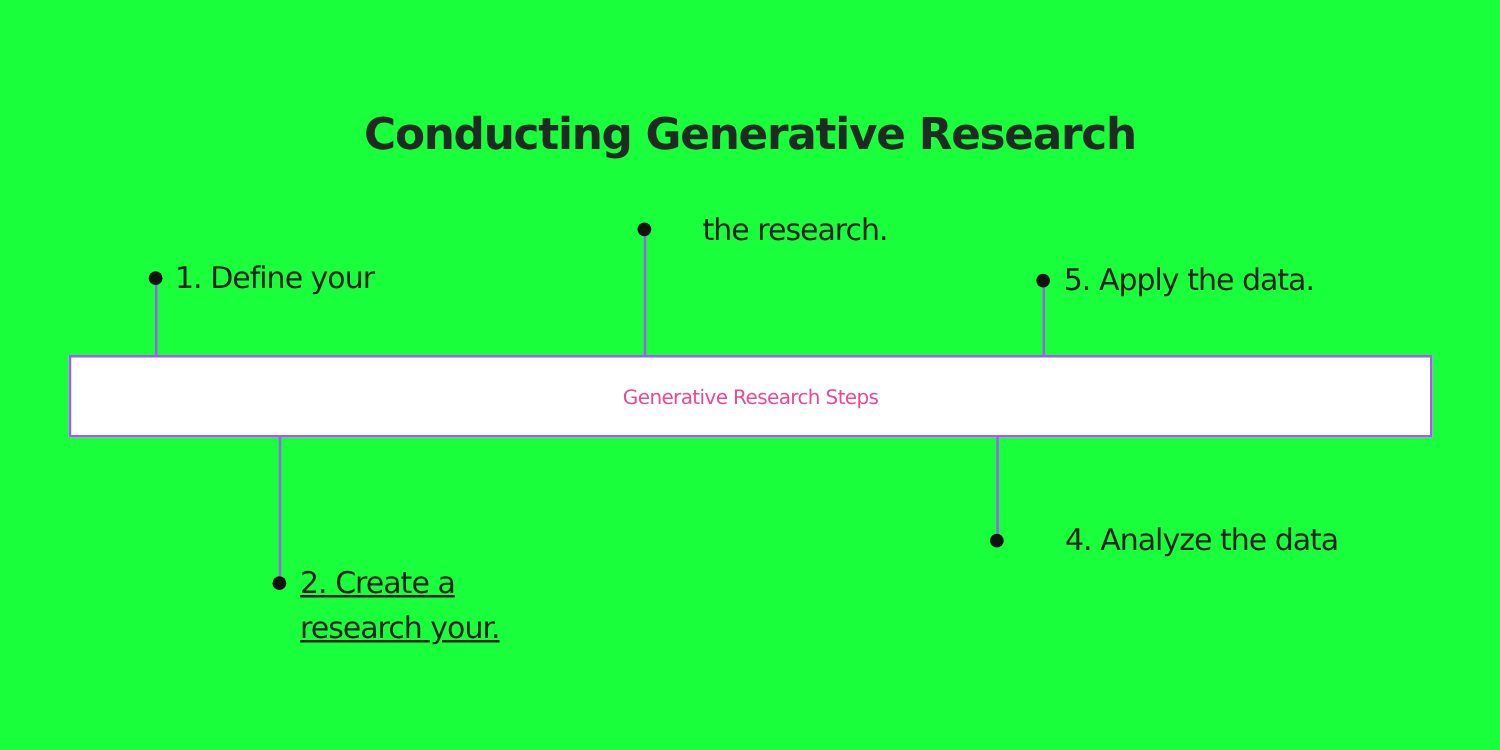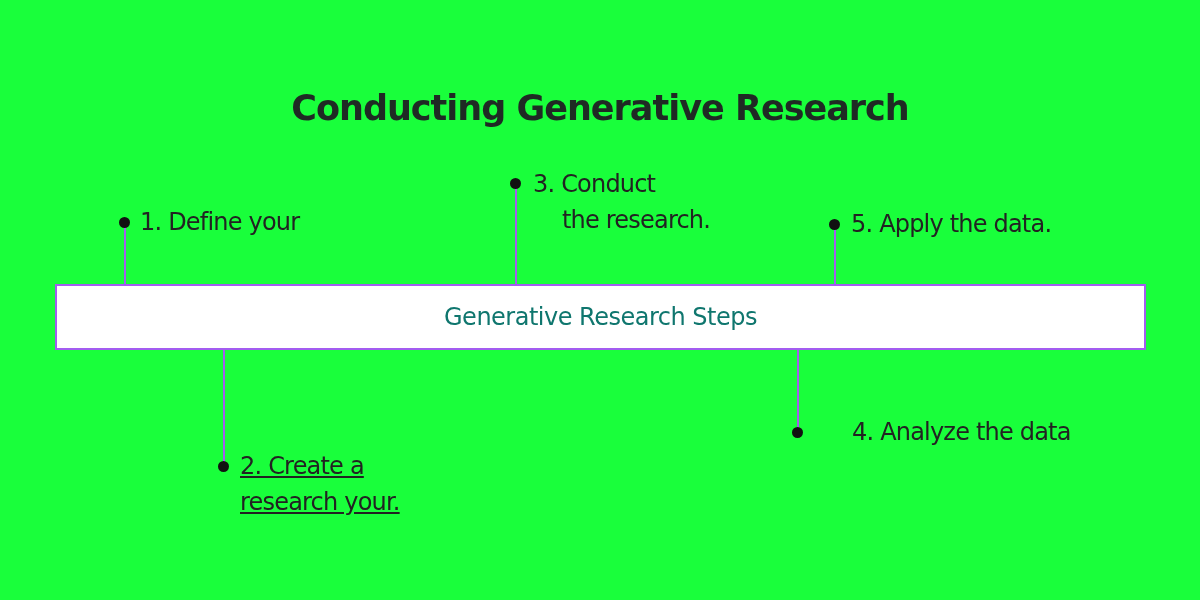--- a/index.html
+++ b/index.html
@@ -1,20 +1,20 @@
 <!DOCTYPE html>
 <html><head>
 <meta charset="utf-8">
 <style>
   html, body { margin:0; padding:0; }
   body { width:1200px; height:600px; background:#19ff3b; position:relative; overflow:hidden;
          font-family:"DejaVu Sans", sans-serif; color:#222; }
   .title { position:absolute; top:88px; left:0; width:1200px; text-align:center; font-size:35px; font-weight:bold; color:#1f2a24; letter-spacing:-1px; }
   .bar { position:absolute; left:55px; top:284px; width:1087px; height:62px; background:#fff; border:2px solid #a35cf0;
-         display:flex; align-items:center; justify-content:center; font-size:24px; color:#0f766e; letter-spacing:-0.5px; }
+         display:flex; align-items:center; justify-content:center; font-size:16px; color:#ec4899; letter-spacing:-0.5px; }
   .line { position:absolute; width:2px; background:#a35cf0; }
   .dot { position:absolute; width:11px; height:11px; border-radius:50%; background:#111; }
   .step { position:absolute; font-size:24px; line-height:36px; color:#222; letter-spacing:-0.8px; white-space:nowrap; }
   .step .l2 { display:block; }
 </style>
 </head>
 <body>
 
 <div class="title">Conducting Generative Research</div>
 
@@ -31,21 +31,20 @@
 <div class="line" style="left:223px; top:348px; height:118px;"></div>
 <div class="dot" style="left:218px; top:461px;"></div>
 <div class="step" style="left:240px; top:448px;text-decoration:underline;">
   <span>2. Create a</span>
   <span class="l2">research your.</span>
 </div>
 
 <div class="line" style="left:515px; top:184px; height:101px;"></div>
 <div class="dot" style="left:510px; top:178px;"></div>
 <div class="step" style="left:533px; top:166px;">
-  <span>3. Conduct</span>
   <span class="l2" style="padding-left:29px;">the research.</span>
 </div>
 
 <div class="line" style="left:797px; top:348px; height:84px;"></div>
 <div class="dot" style="left:792px; top:427px;"></div>
 <div class="step" style="left:852px; top:414px;">
   <span>4. Analyze the data</span>
 </div>
 
 <div class="line" style="left:834px; top:224px; height:61px;"></div>

